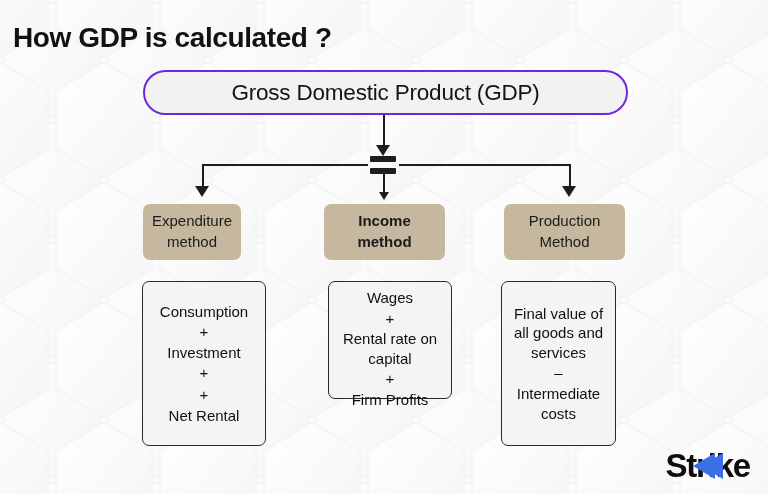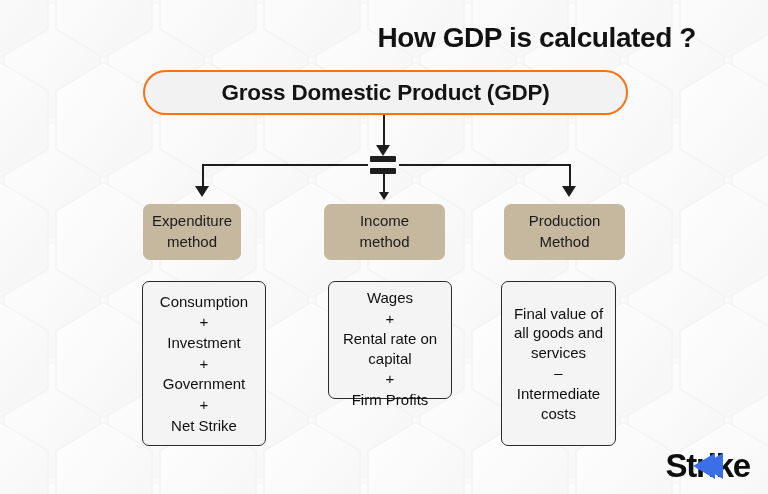--- a/index.html
+++ b/index.html
@@ -24,45 +24,46 @@
     z-index: 0;
     pointer-events: none;
   }
 
   
   .title {
     position: absolute;
     left: 0;
     top: 22px;
     width: 696px;
-    text-align: right;
+    text-align: left;
     font-size: 28px;
     font-weight: 700;
     letter-spacing: -0.4px;
     color: #121212;
     z-index: 5;
     white-space: nowrap;
+    padding-left: 13px;
   }
 
   
   .pill {
     position: absolute;
     left: 143px;
     top: 70px;
     width: 485px;
     height: 45px;
     box-sizing: border-box;
-    border: 2px solid #f97316;
+    border: 2px solid #6d28d9;
     border-radius: 24px;
     background: #f2f2f2;
     display: flex;
     align-items: center;
     justify-content: center;
     font-size: 22.5px;
-    font-weight: 700;
+    font-weight: 400;
     color: #141414;
     letter-spacing: -0.2px;
     z-index: 5;
     white-space: nowrap;
   }
 
   
   .conn {
     position: absolute;
     background: #1d1d1d;
@@ -217,26 +218,25 @@
   <div class="method-box" style="left:143px; top:204px; width:98px; height:56px;">
     <span style="white-space:pre-line;">Expenditure
 method</span>
   </div>
 
   <div class="formula-box" style="left:142px; top:281px; width:124px; height:165px;">
     <span class="frow">Consumption</span>
     <span class="op">+</span>
     <span class="frow">Investment</span>
     <span class="op">+</span>
-    <span class="frow">Government</span>
-    <span class="op">+</span>
-    <span class="frow">Net Strike</span>
-  </div>
-
-  <div class="method-box" style="left:324px; top:204px; width:121px; height:56px;">
+    <span class="op">+</span>
+    <span class="frow">Net Rental</span>
+  </div>
+
+  <div class="method-box" style="left:324px; top:204px; width:121px; height:56px;font-weight:bold;">
     <span style="white-space:pre-line;">Income
 method</span>
   </div>
 
   <div class="formula-box" style="left:328px; top:281px; width:124px; height:118px;justify-content:space-between;">
     <span class="frow">Wages</span>
     <span class="op">+</span>
     <span class="frow">Rental rate on
 capital</span>
     <span class="op">+</span>

